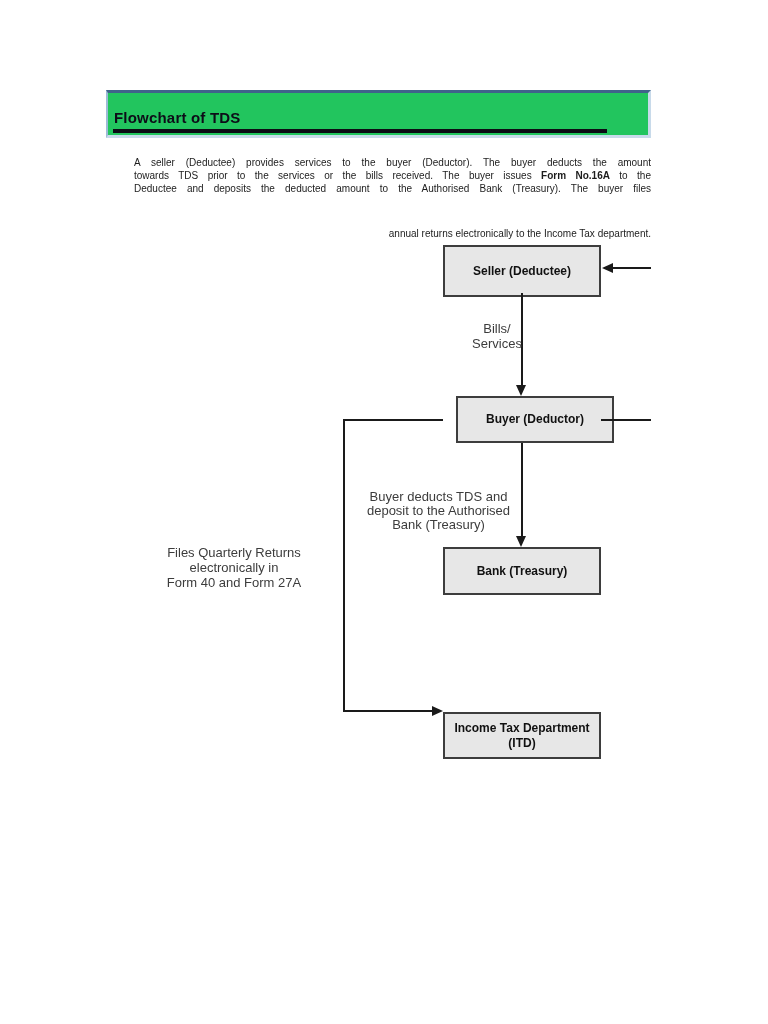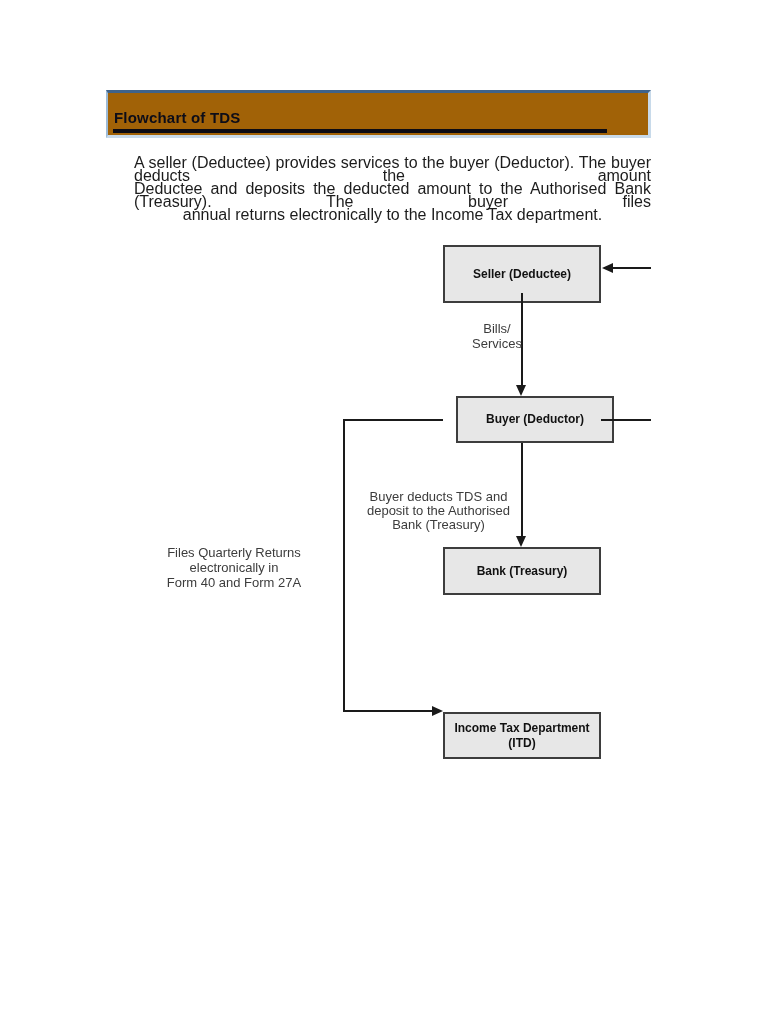--- a/index.html
+++ b/index.html
@@ -2,52 +2,52 @@
 <html><head>
 <meta charset="utf-8">
 <style>
   html,body{margin:0;padding:0;background:#ffffff;}
   body{font-family:"Liberation Sans", sans-serif;}
   #page{position:relative;width:768px;height:1024px;background:#ffffff;overflow:hidden;}
 
   
   #banner{
     position:absolute;left:106px;top:90px;width:545px;height:48px;
-    background:#a16207;box-sizing:border-box;
+    background:#22c55e;box-sizing:border-box;
     border-top:3px solid #40638a;
     border-right:3px solid #c8daea;
     border-bottom:3px solid #c8daea;
     border-left:2px solid #9dbbd7;
   }
   #banner .title{
     position:absolute;left:6px;bottom:9px;
     font-size:15px;font-weight:bold;color:#0d0d18;letter-spacing:.2px;
     white-space:nowrap;
   }
   #banner .underline{
     position:absolute;left:5px;bottom:2px;width:494px;height:4px;background:#0b0b14;
   }
 
   
   #intro{
     position:absolute;left:134px;top:156px;width:517px;
-    font-size:16px;line-height:13px;color:#1c1c1c;
+    font-size:10px;line-height:13px;color:#1c1c1c;
   }
   #intro .jline{text-align:justify;text-align-last:justify;}
-  #intro .lline{text-align:center;}
+  #intro .lline{text-align:right;margin-top:32px;}
 
   
   .node{
     position:absolute;width:158px;box-sizing:border-box;
     background:#e7e7e7;border:2px solid #3d3d3d;
     display:flex;align-items:center;justify-content:center;
     font-size:12px;font-weight:bold;color:#111;text-align:center;
     line-height:15px;white-space:pre-line;
   }
-  #node-seller{left:443px;top:245px;height:58px;}
+  #node-seller{left:443px;top:245px;height:52px;}
   #node-buyer {left:443px;top:396px;height:47px;margin-left:13px;}
   #node-bank  {left:443px;top:547px;height:48px;}
   #node-itd   {left:443px;top:688px;height:47px;margin-top:24px;}
 
   .hline{position:absolute;height:2px;background:#1a1a1a;}
   .vline{position:absolute;width:2px;background:#1a1a1a;}
   .ah-left{position:absolute;width:0;height:0;
     border-top:5px solid transparent;border-bottom:5px solid transparent;
     border-right:11px solid #1a1a1a;}
   .ah-right{position:absolute;width:0;height:0;
@@ -70,20 +70,21 @@
 
 <div id="page">
 
   <div id="banner">
     <div class="title">Flowchart of TDS</div>
     <div class="underline"></div>
   </div>
 
   <div id="intro">
     <div class="jline">A seller (Deductee) provides services to the buyer (Deductor). The buyer deducts the amount</div>
+    <div class="jline"><span>towards TDS prior to the services or the bills received. The buyer issues </span><b>Form No.16A</b><span> to the</span></div>
     <div class="jline">Deductee and deposits the deducted amount to the Authorised Bank (Treasury). The buyer files</div>
     <div class="lline">annual returns electronically to the Income Tax department.</div>
   </div>
 
   <div>
 
     <div class="node" id="node-seller">Seller (Deductee)</div>
     <div class="node" id="node-buyer">Buyer (Deductor)</div>
     <div class="node" id="node-bank">Bank (Treasury)</div>
     <div class="node" id="node-itd">Income Tax Department

